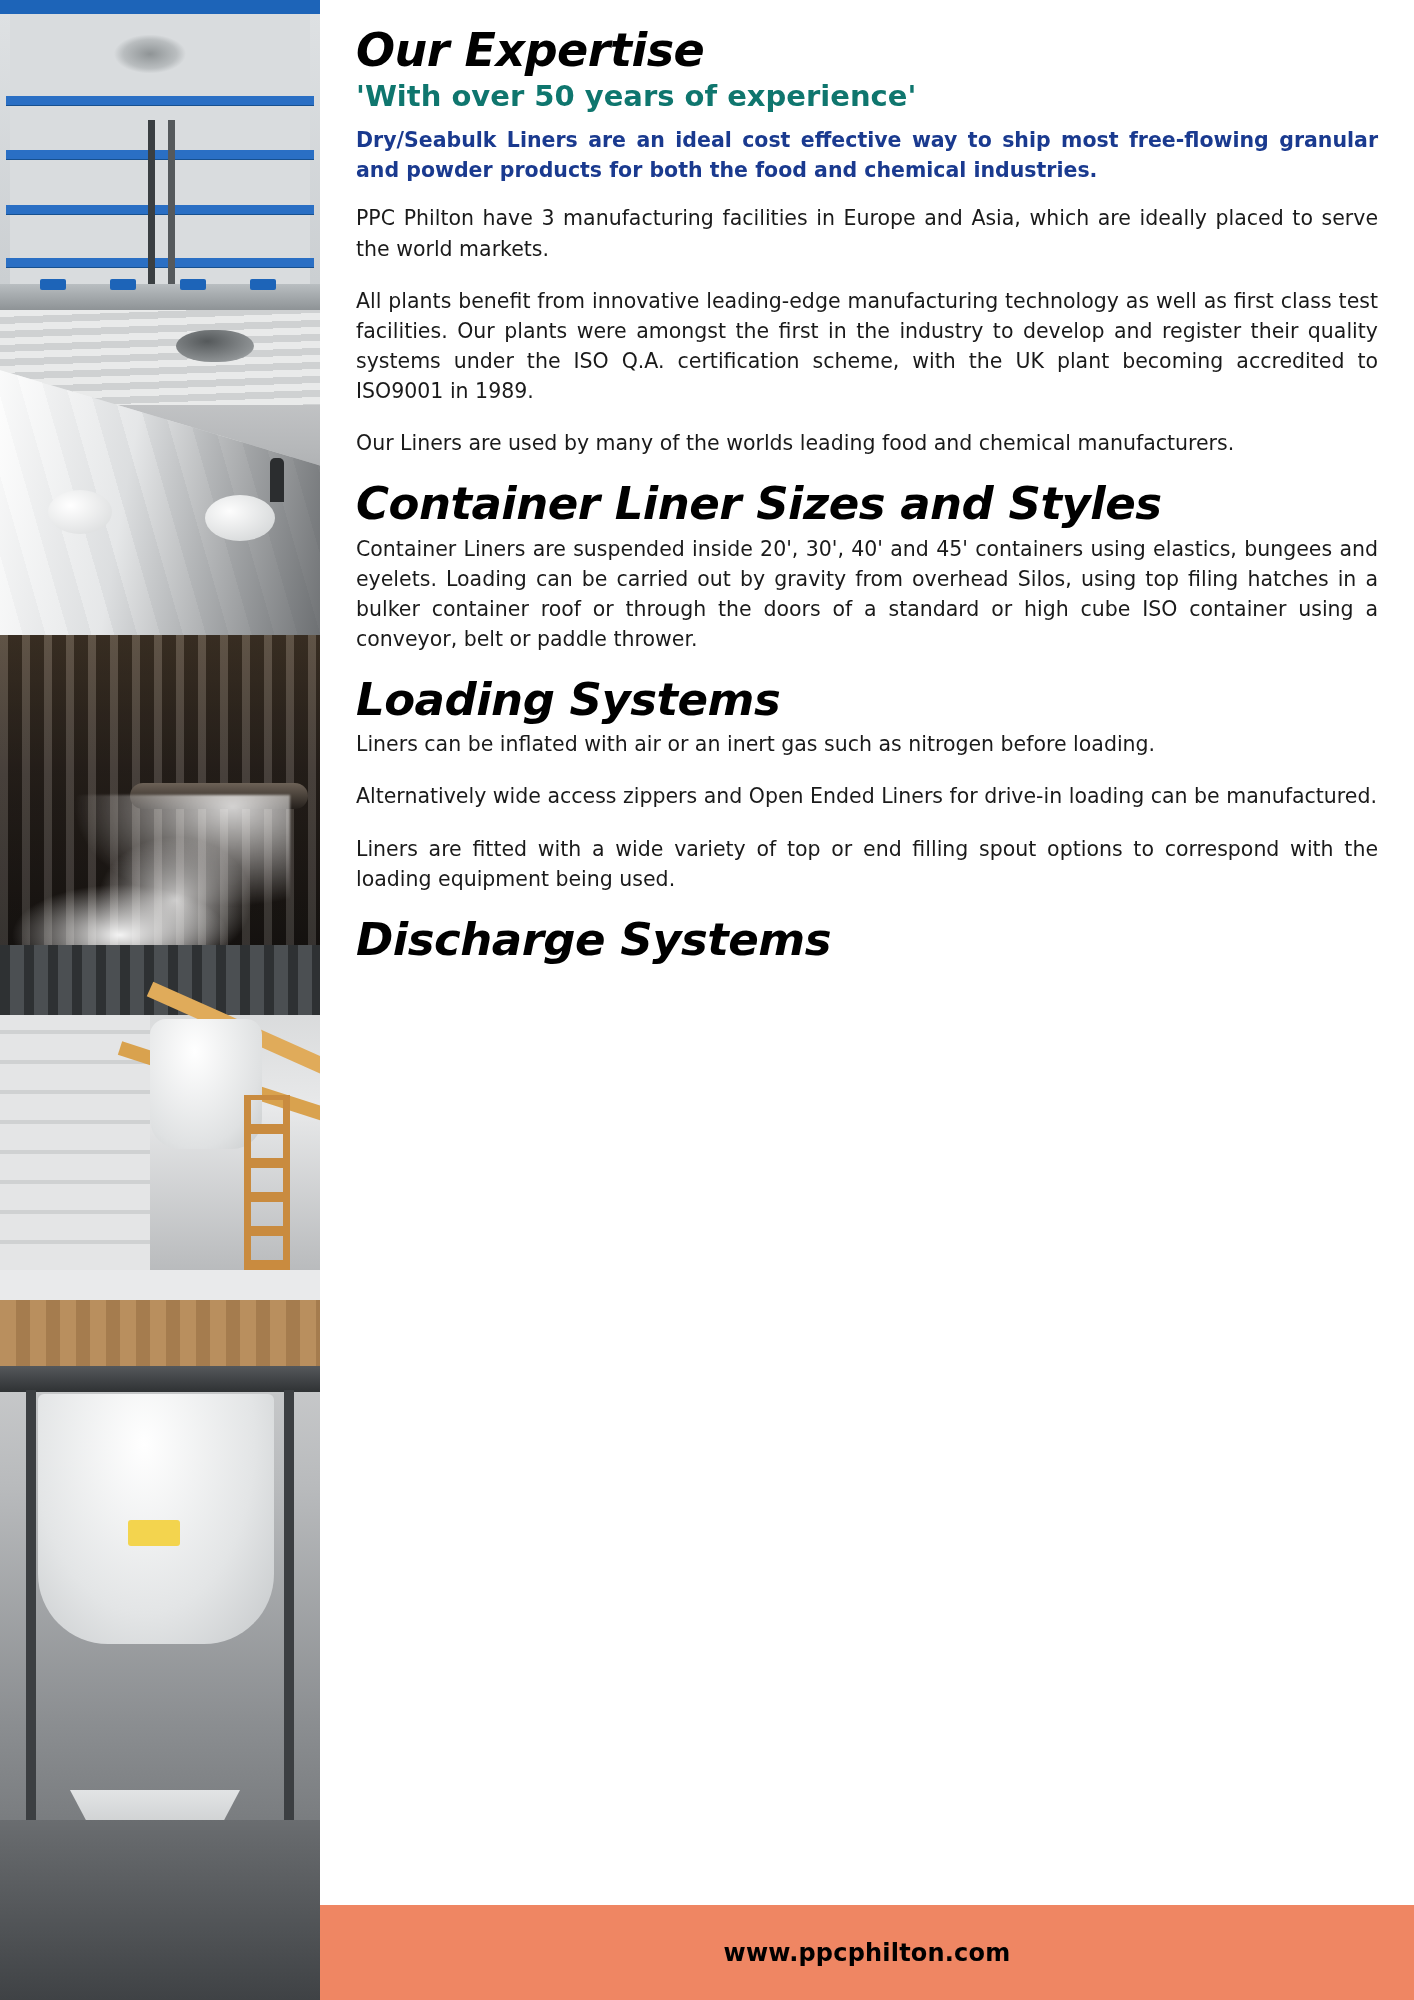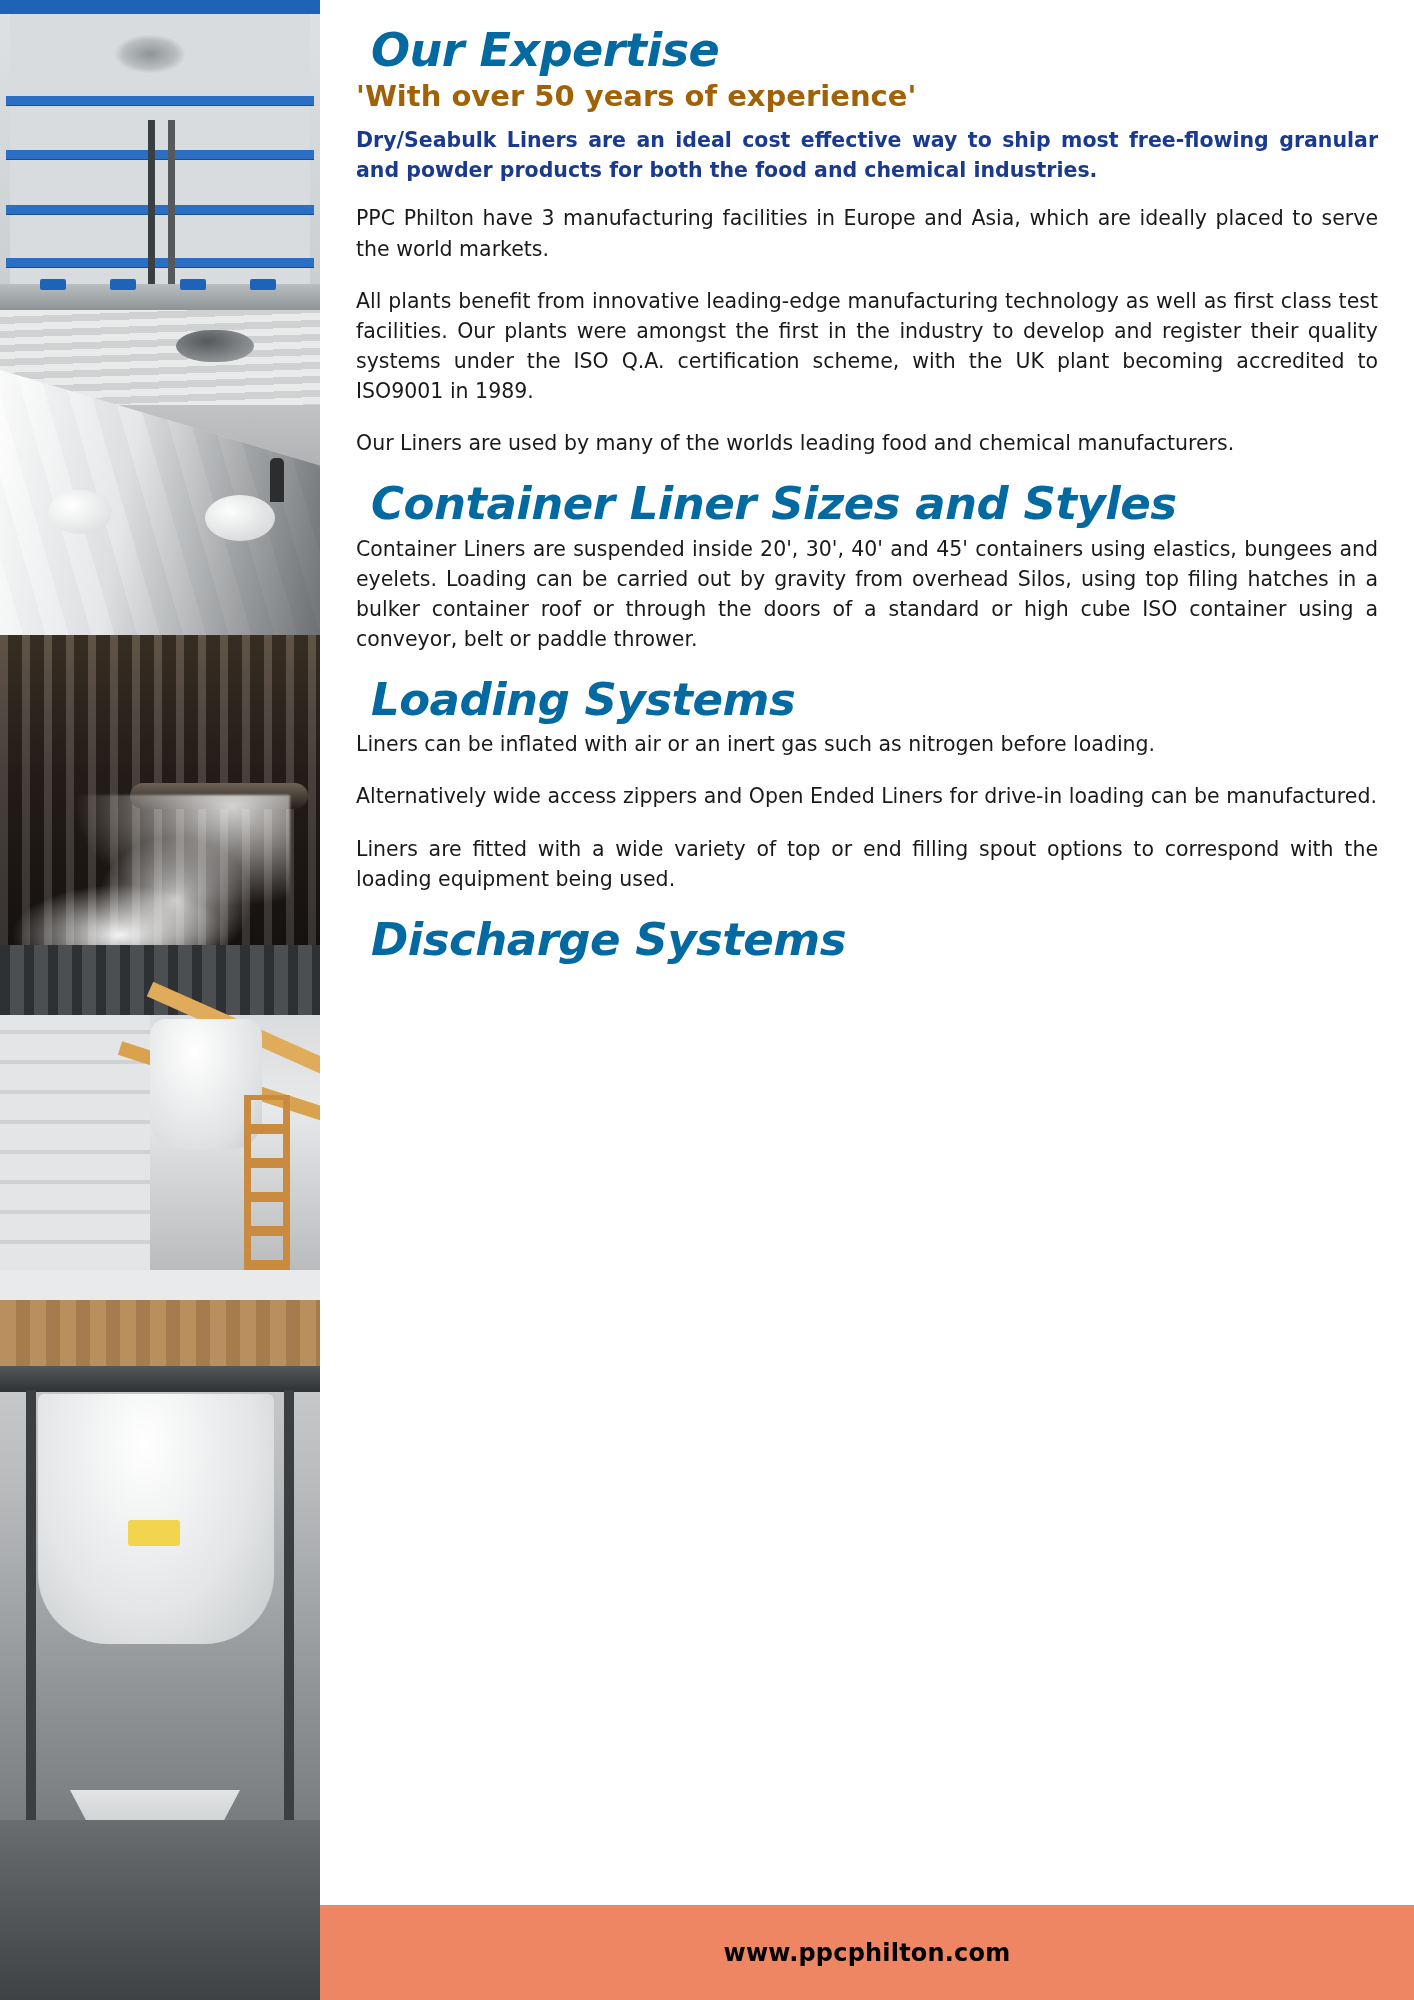--- a/index.html
+++ b/index.html
@@ -129,31 +129,31 @@
   .content {
     flex: 1 1 auto;
     padding: 26px 36px 0 36px;
     position: relative;
     height: 2000px;
   }
   h1.sec {
     font-family: "DejaVu Sans", sans-serif;
     font-style: italic;
     font-weight: 700;
-    color: #0369a1;
+    color: #000000;
     font-size: 45px;
     line-height: 1.05;
     letter-spacing: -0.5px;
-    margin: 0 0 6px 15px;
+    margin: 0 0 6px 0;
   }
   h1.sec.first { font-size: 46px; }
   h2.sub {
     font-family: "DejaVu Sans", sans-serif;
     font-weight: 700;
-    color: #a16207;
+    color: #0f766e;
     font-size: 29px;
     line-height: 1.15;
     margin: 4px 0 12px 0;
   }
   p.lead {
     font-family: "DejaVu Sans", sans-serif;
     font-weight: 700;
     color: #1a3a8f;
     font-size: 20.5px;
     line-height: 1.46;

